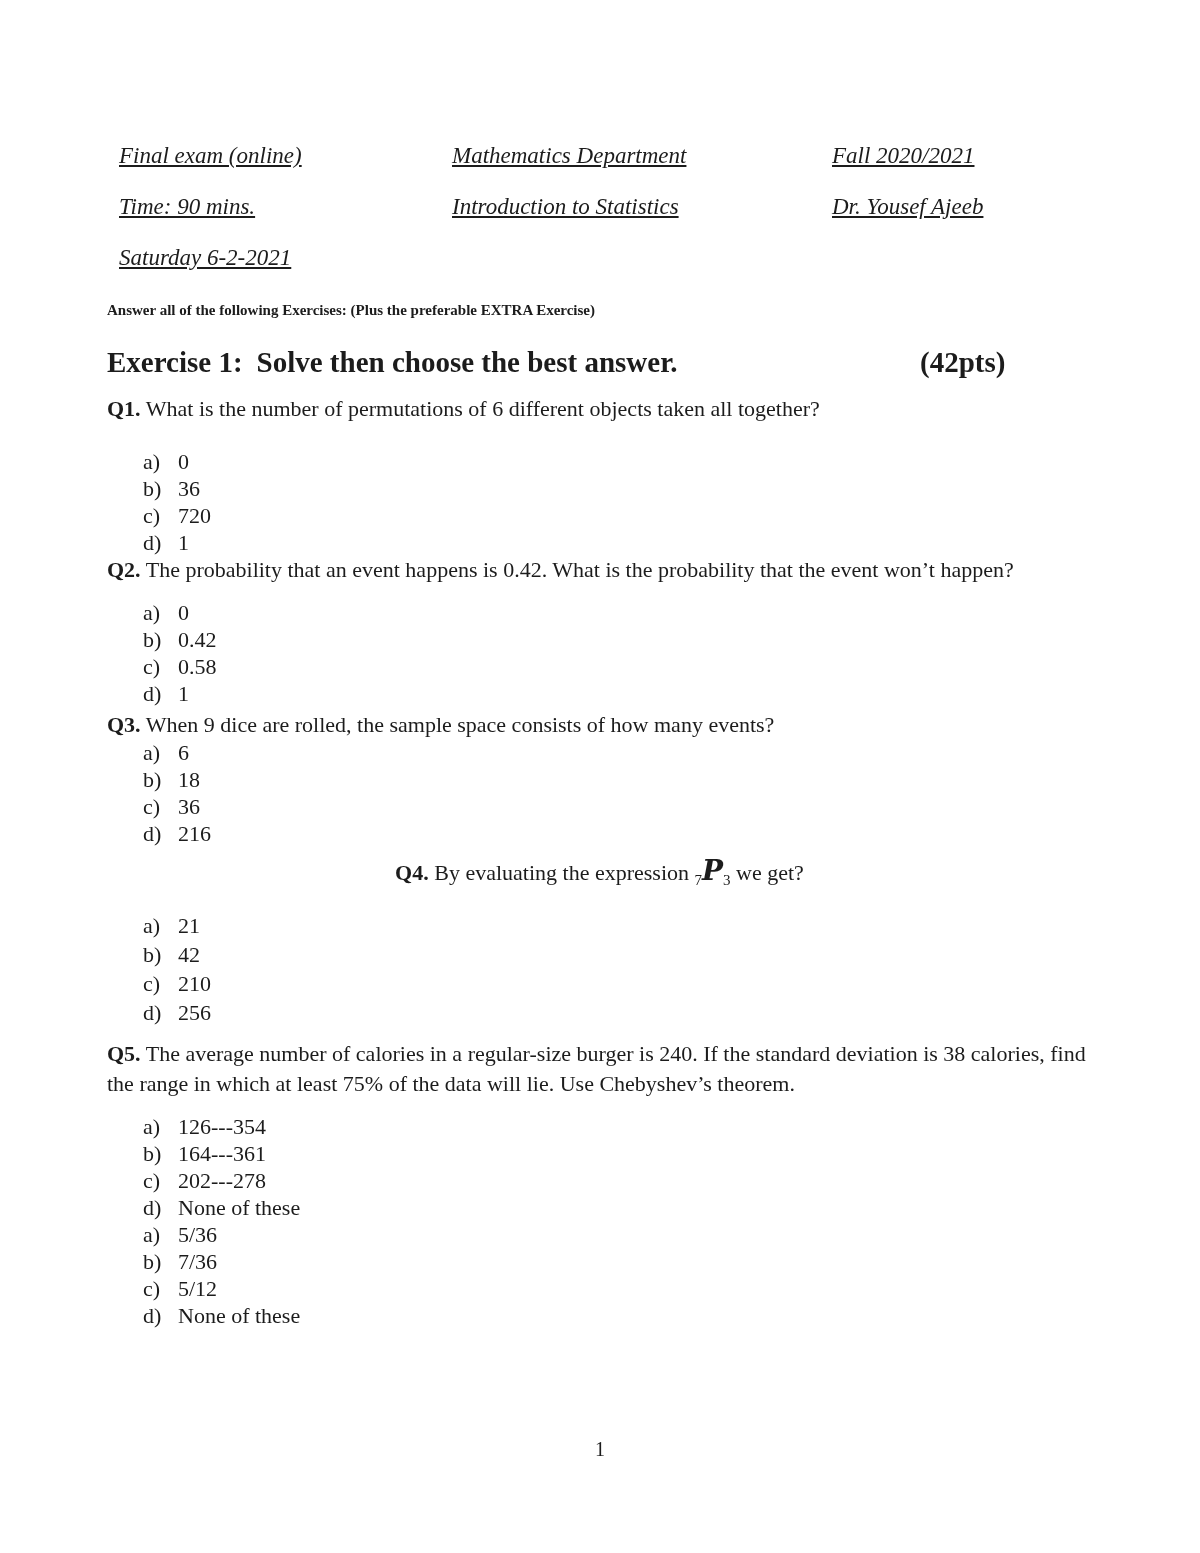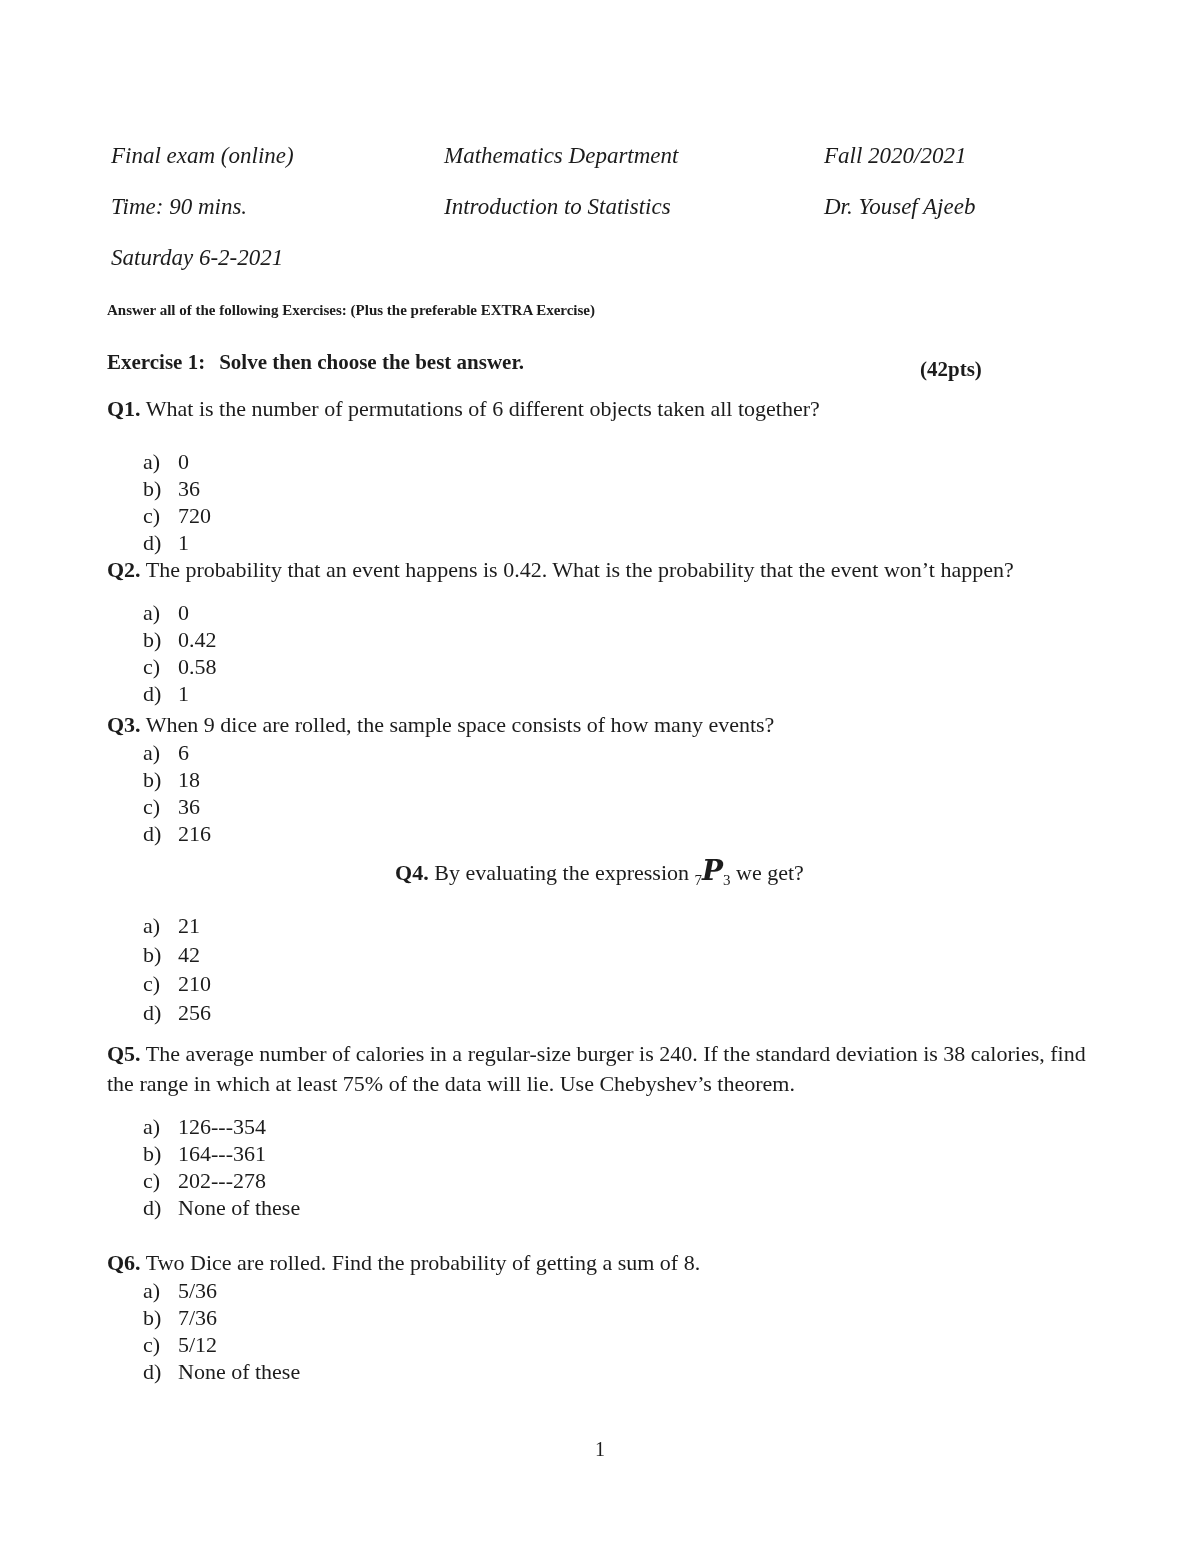--- a/index.html
+++ b/index.html
@@ -19,41 +19,42 @@
     top: 143px;
     width: 985px;
   }
   
   .header-row {
     display: grid;
     grid-template-columns: 333px 380px 1fr;
     font-style: italic;
     font-size: 23px;
     line-height: 26px;
-    margin: 0 0 25px 4px;
+    margin: 0 0 25px 12px;
     white-space: nowrap;
+    text-decoration: underline;
   }
   
   .instruction {
     font-weight: bold;
     font-size: 15px;
     line-height: 29px;
     margin: 0;
   }
   
   .exercise-line {
     position: relative;
     margin-top: 23px;
     font-weight: bold;
-    font-size: 21px;
+    font-size: 29px;
     line-height: 28px;
     white-space: nowrap;
   }
   .exercise-title { margin-left: 14px; }
-  .exercise-points { position: absolute; left: 813px; top: 7px; }
+  .exercise-points { position: absolute; left: 813px; top: 0; }
   
   .qtext { margin: 0; line-height: 28px; }
   .qnum { font-weight: bold; }
   .opts { margin: 0; }
   .opt { display: flex; line-height: 27px; padding-left: 36px; }
   .opt-letter { width: 35px; flex: 0 0 35px; }
   .q1 .qtext { margin-top: 19px; }
   .q1 .opts  { margin-top: 25px; }
   .q2 .qtext { margin-top: 0px; }
   .q2 .opts  { margin-top: 15px; }
@@ -236,24 +237,20 @@
           <span class="opt-val">202---278</span>
         </div>
         <div class="opt">
           <span class="opt-letter">d)</span>
           <span class="opt-val">None of these</span>
         </div>
       </div>
     </section>
 
     <section class="q q6">
-      <p class="qtext">
-        <span class="qnum">Q6.</span>
-        <span>Two Dice are rolled. Find the probability of getting a sum of 8.</span>
-      </p>
       <div class="opts">
         <div class="opt">
           <span class="opt-letter">a)</span>
           <span class="opt-val">5/36</span>
         </div>
         <div class="opt">
           <span class="opt-letter">b)</span>
           <span class="opt-val">7/36</span>
         </div>
         <div class="opt">

